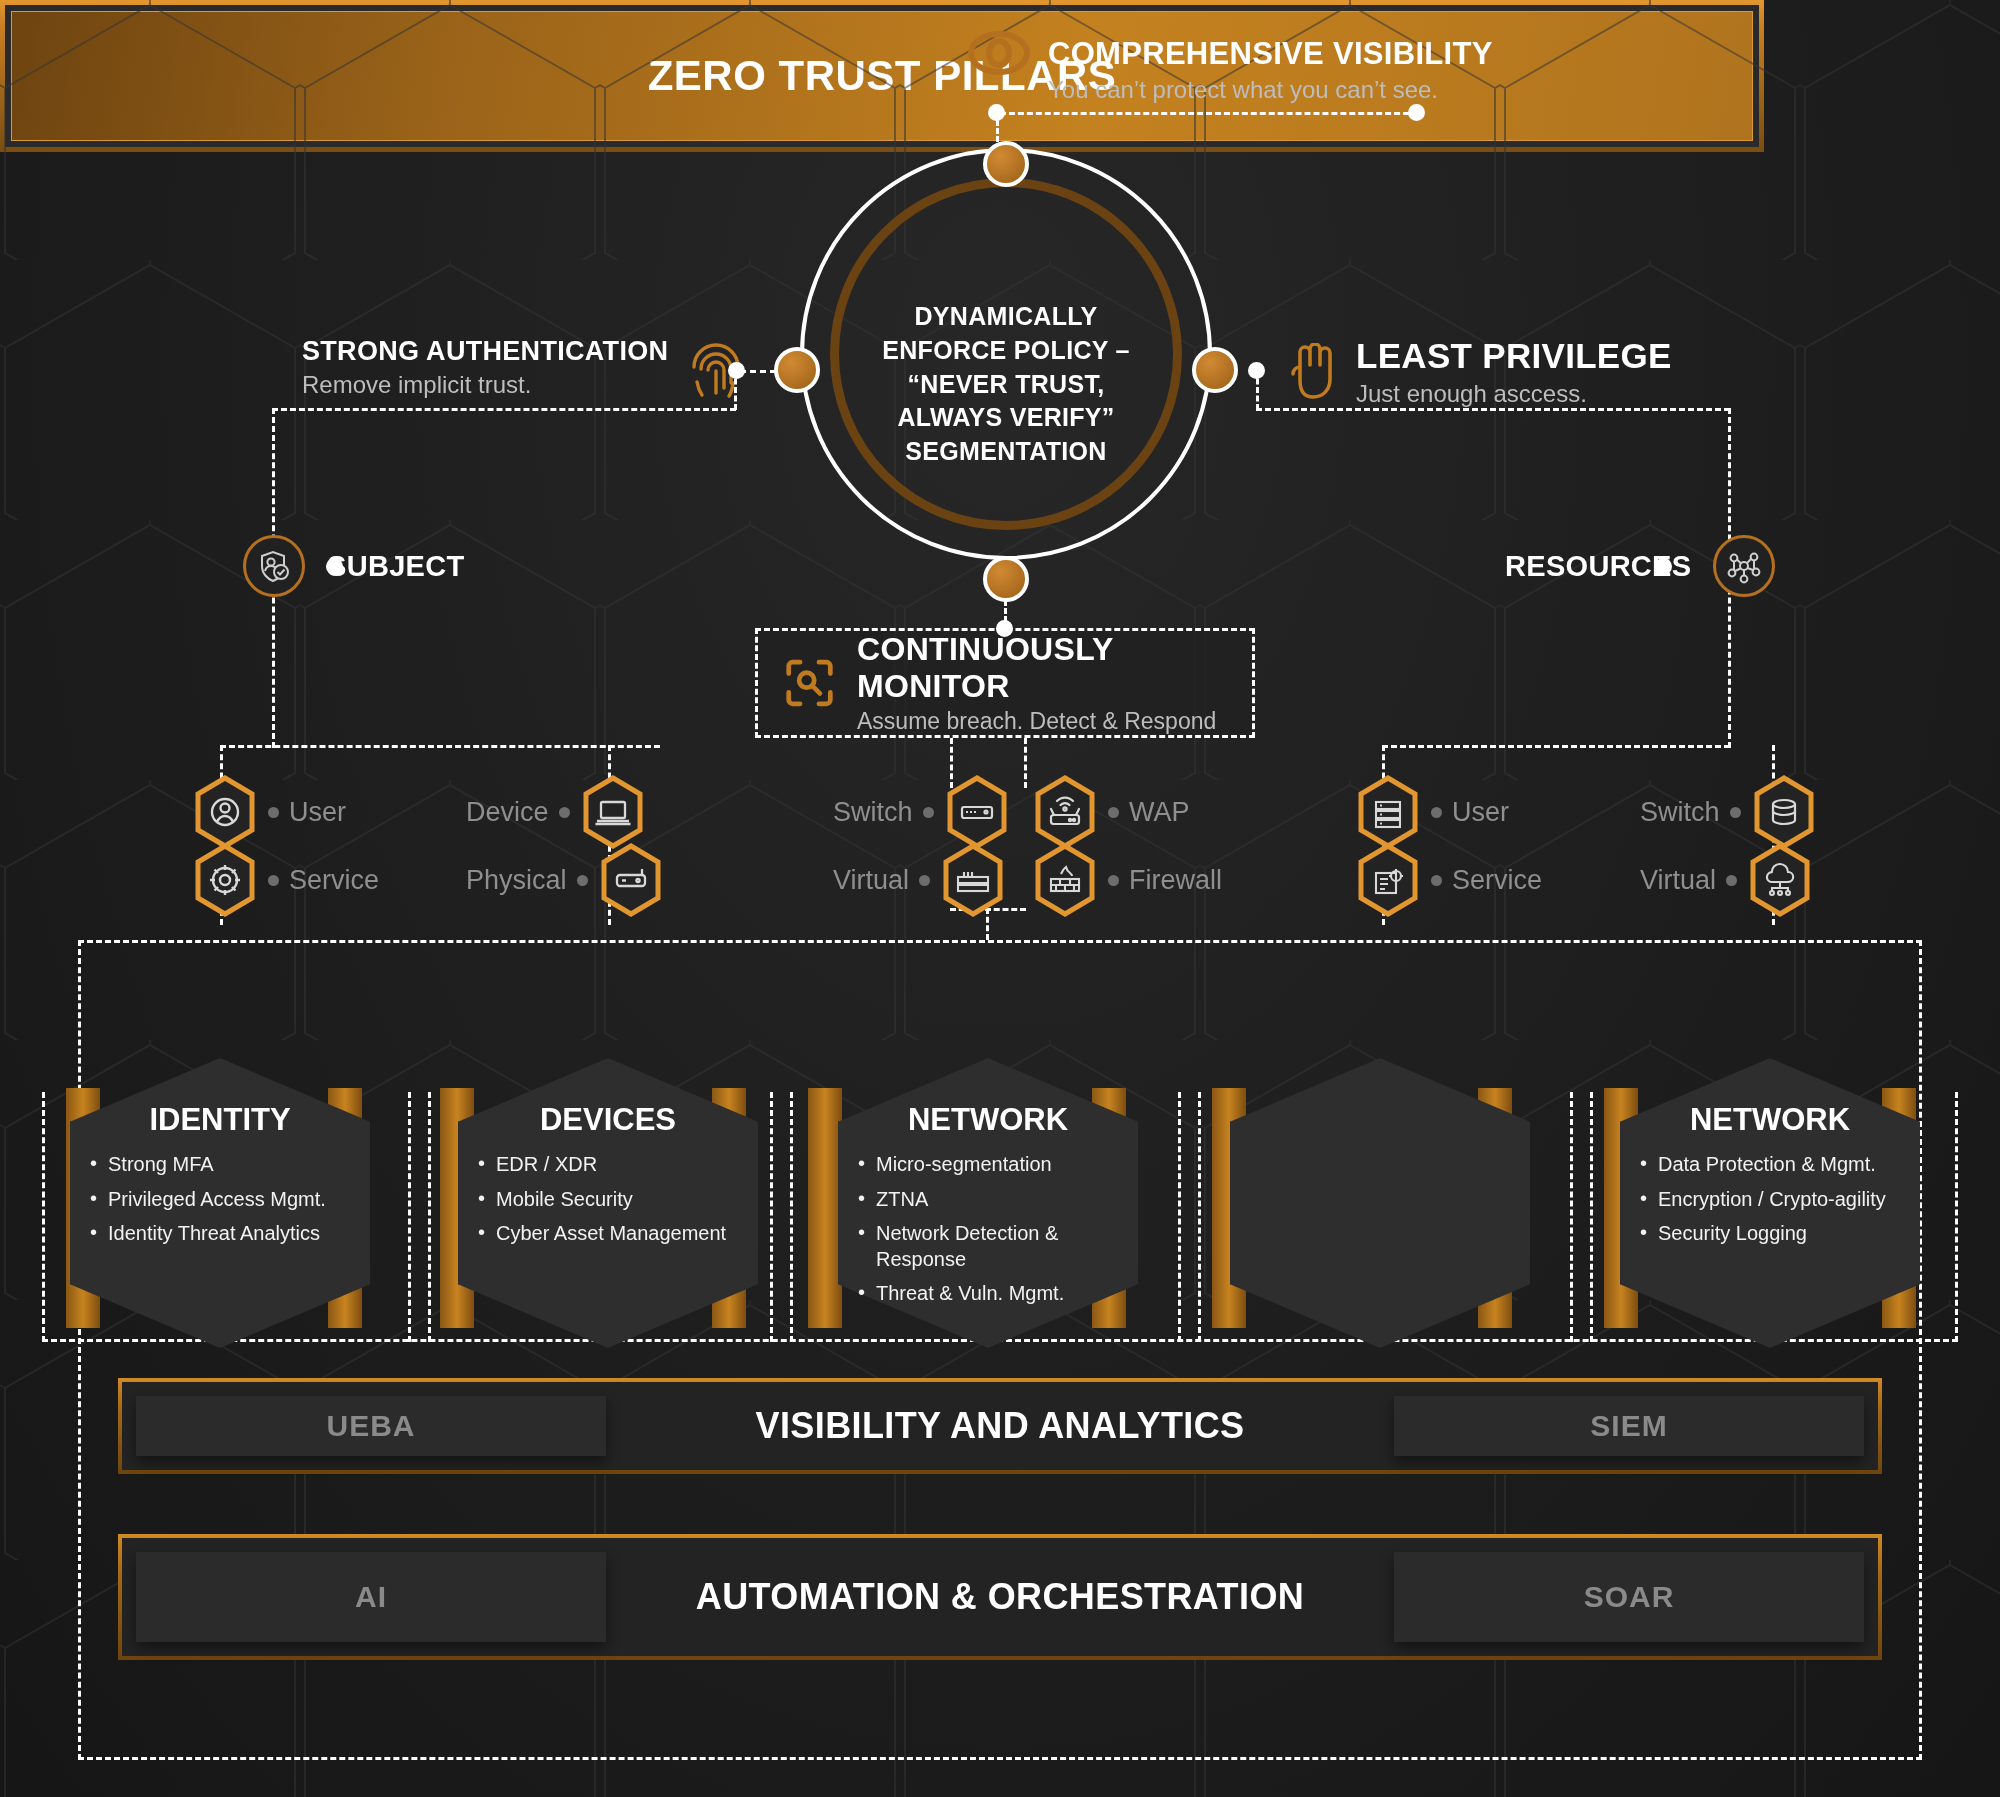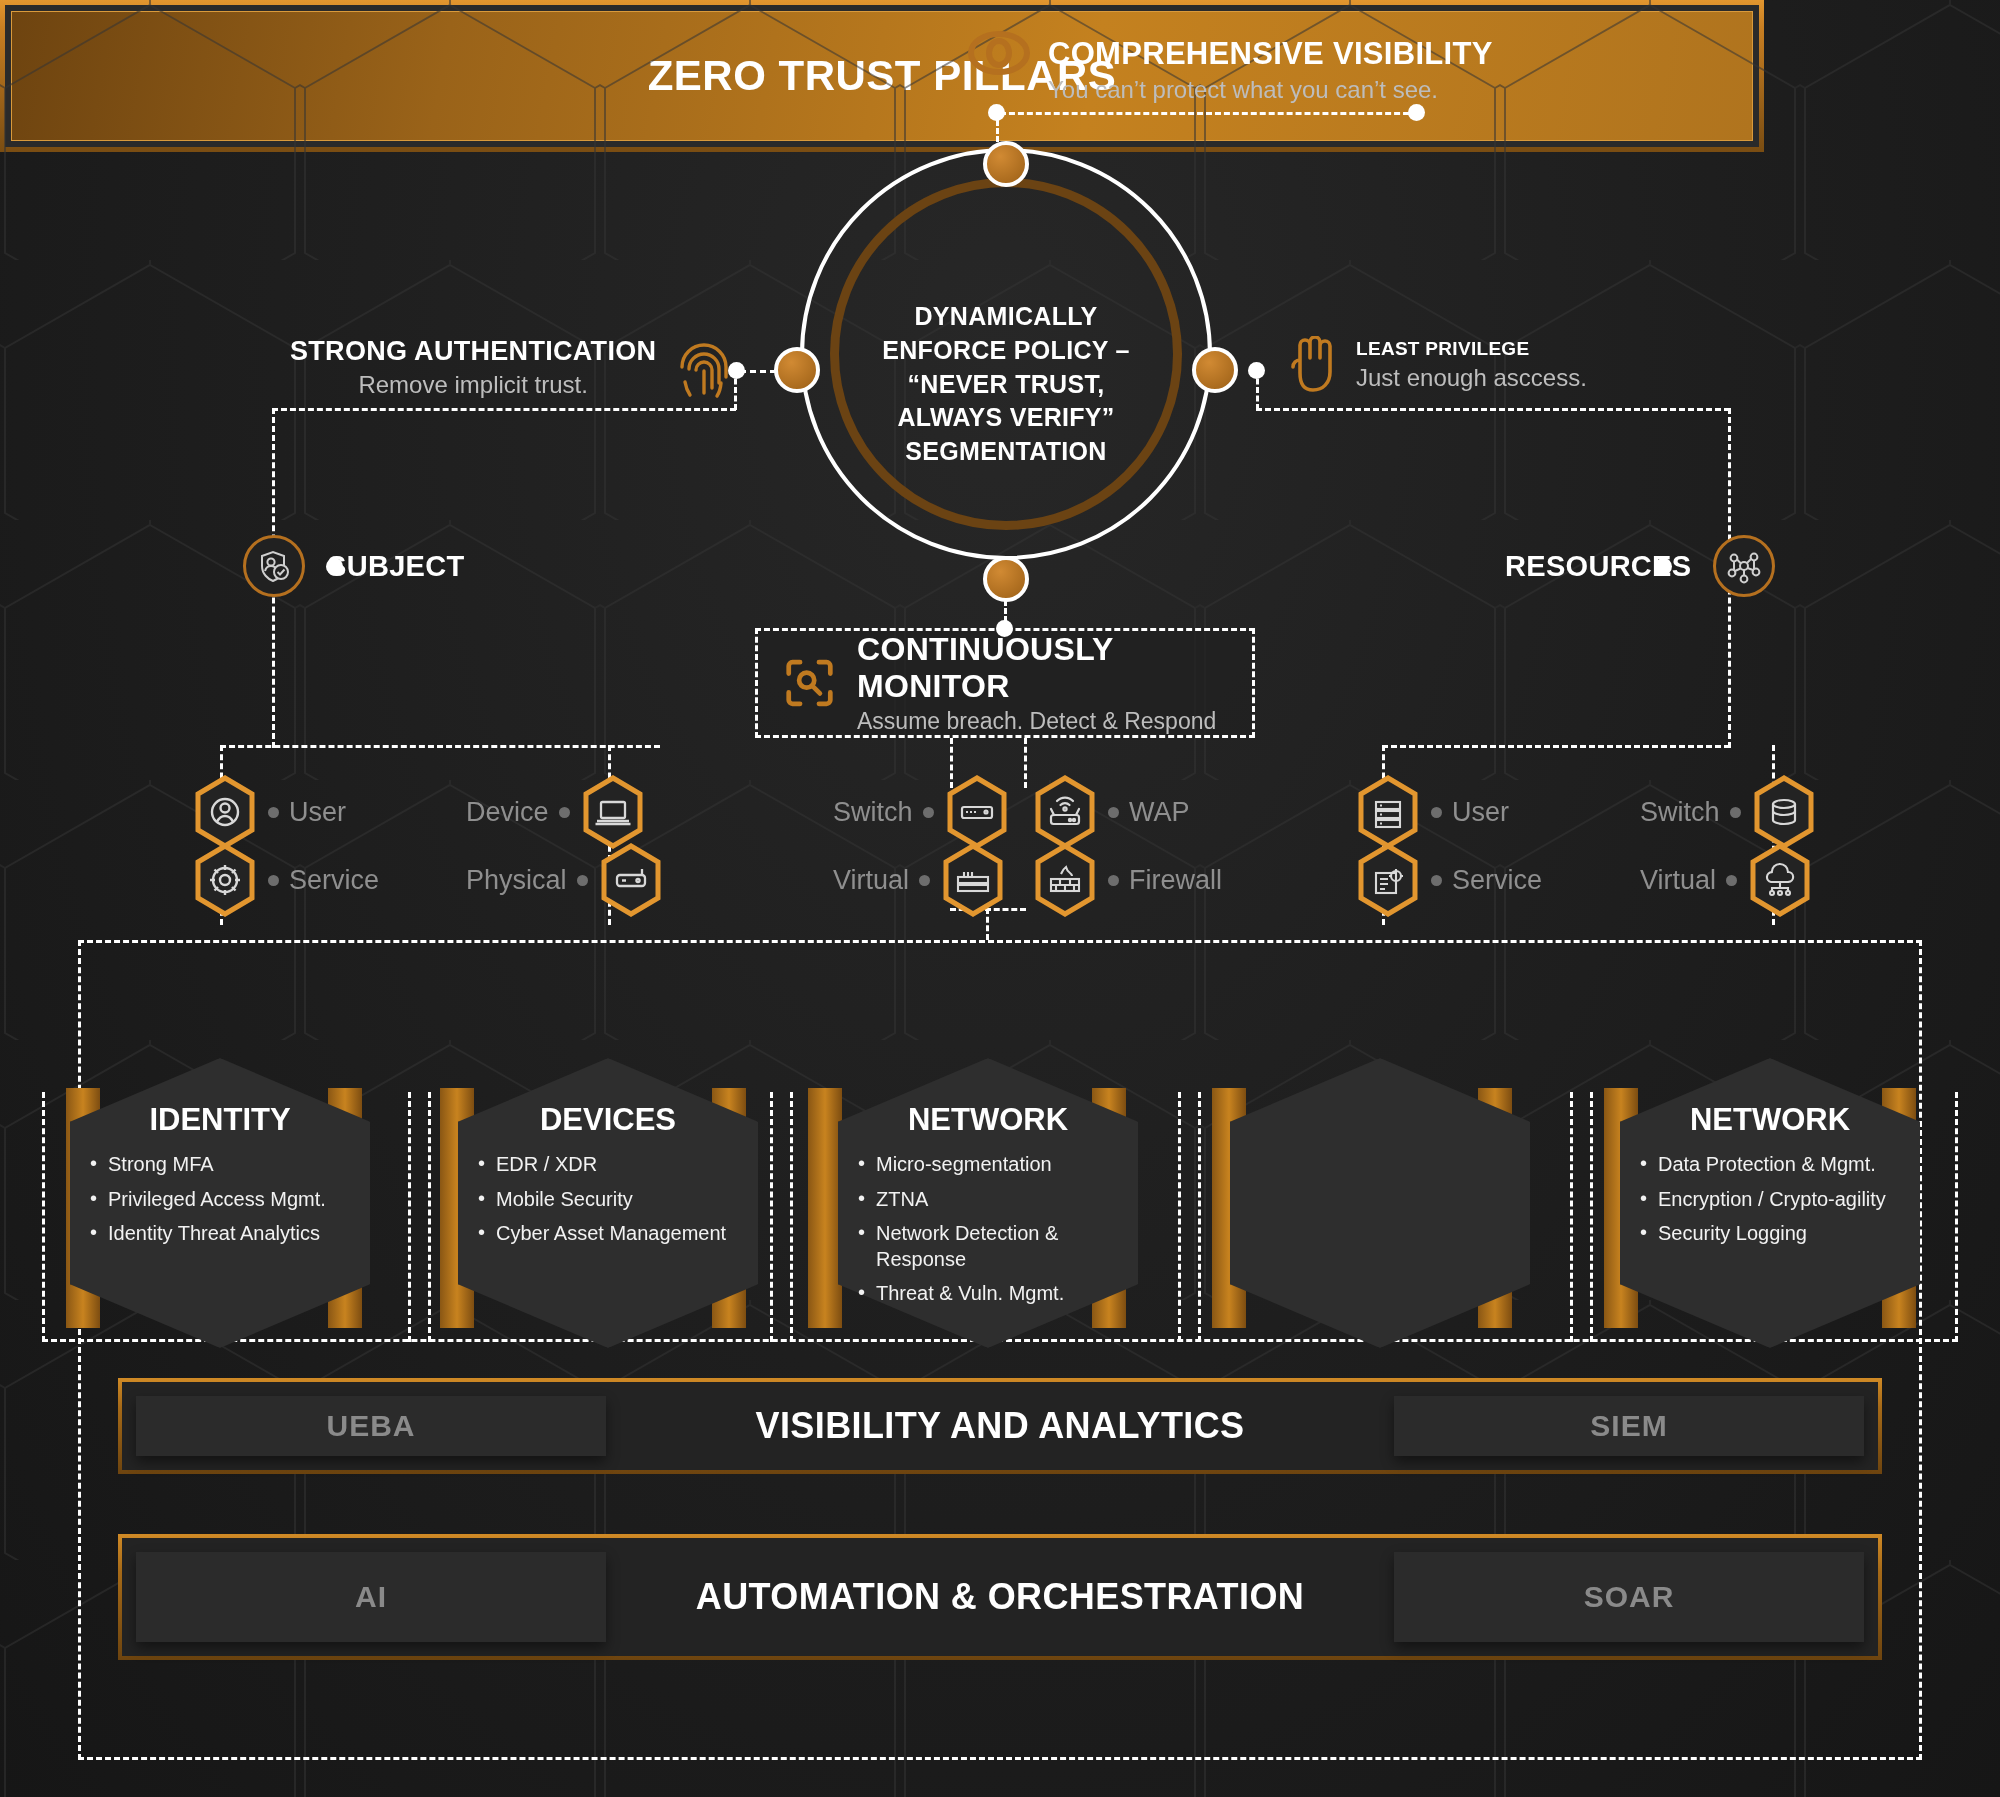--- a/index.html
+++ b/index.html
@@ -35,27 +35,27 @@
   }
 
   
   #visibility { left: 968px; top: 28px; display: flex; align-items: flex-start; gap: 18px; }
   #visibility .txt { padding-top: 8px; }
   #visibility .cap-title { font-size: 31px; text-align: center; }
   #visibility .cap-sub { font-size: 24px; margin-top: 4px; }
 
   
   #strongauth { left: 290px; top: 336px; display: flex; align-items: center; gap: 20px; }
-  #strongauth .txt { text-align: center; }
+  #strongauth .txt { text-align: left; margin-left: 12px; }
   #strongauth .cap-title { font-size: 27px; }
   #strongauth .cap-sub { font-size: 24px; margin-top: 4px; }
 
   
   #leastpriv { left: 1290px; top: 336px; display: flex; align-items: center; gap: 18px; }
-  #leastpriv .cap-title { font-size: 19px; }
+  #leastpriv .cap-title { font-size: 35px; }
   #leastpriv .cap-sub { font-size: 24px; margin-top: 4px; }
 
   
   #subject { left: 243px; top: 535px; display: flex; align-items: center; gap: 22px; }
   #subject .cap-title { font-size: 29px; }
   #resources { left: 1505px; top: 535px; display: flex; align-items: center; gap: 22px; }
   #resources .cap-title { font-size: 29px; }
 
   .ring-icon {
     width: 62px; height: 62px; border-radius: 50%;

